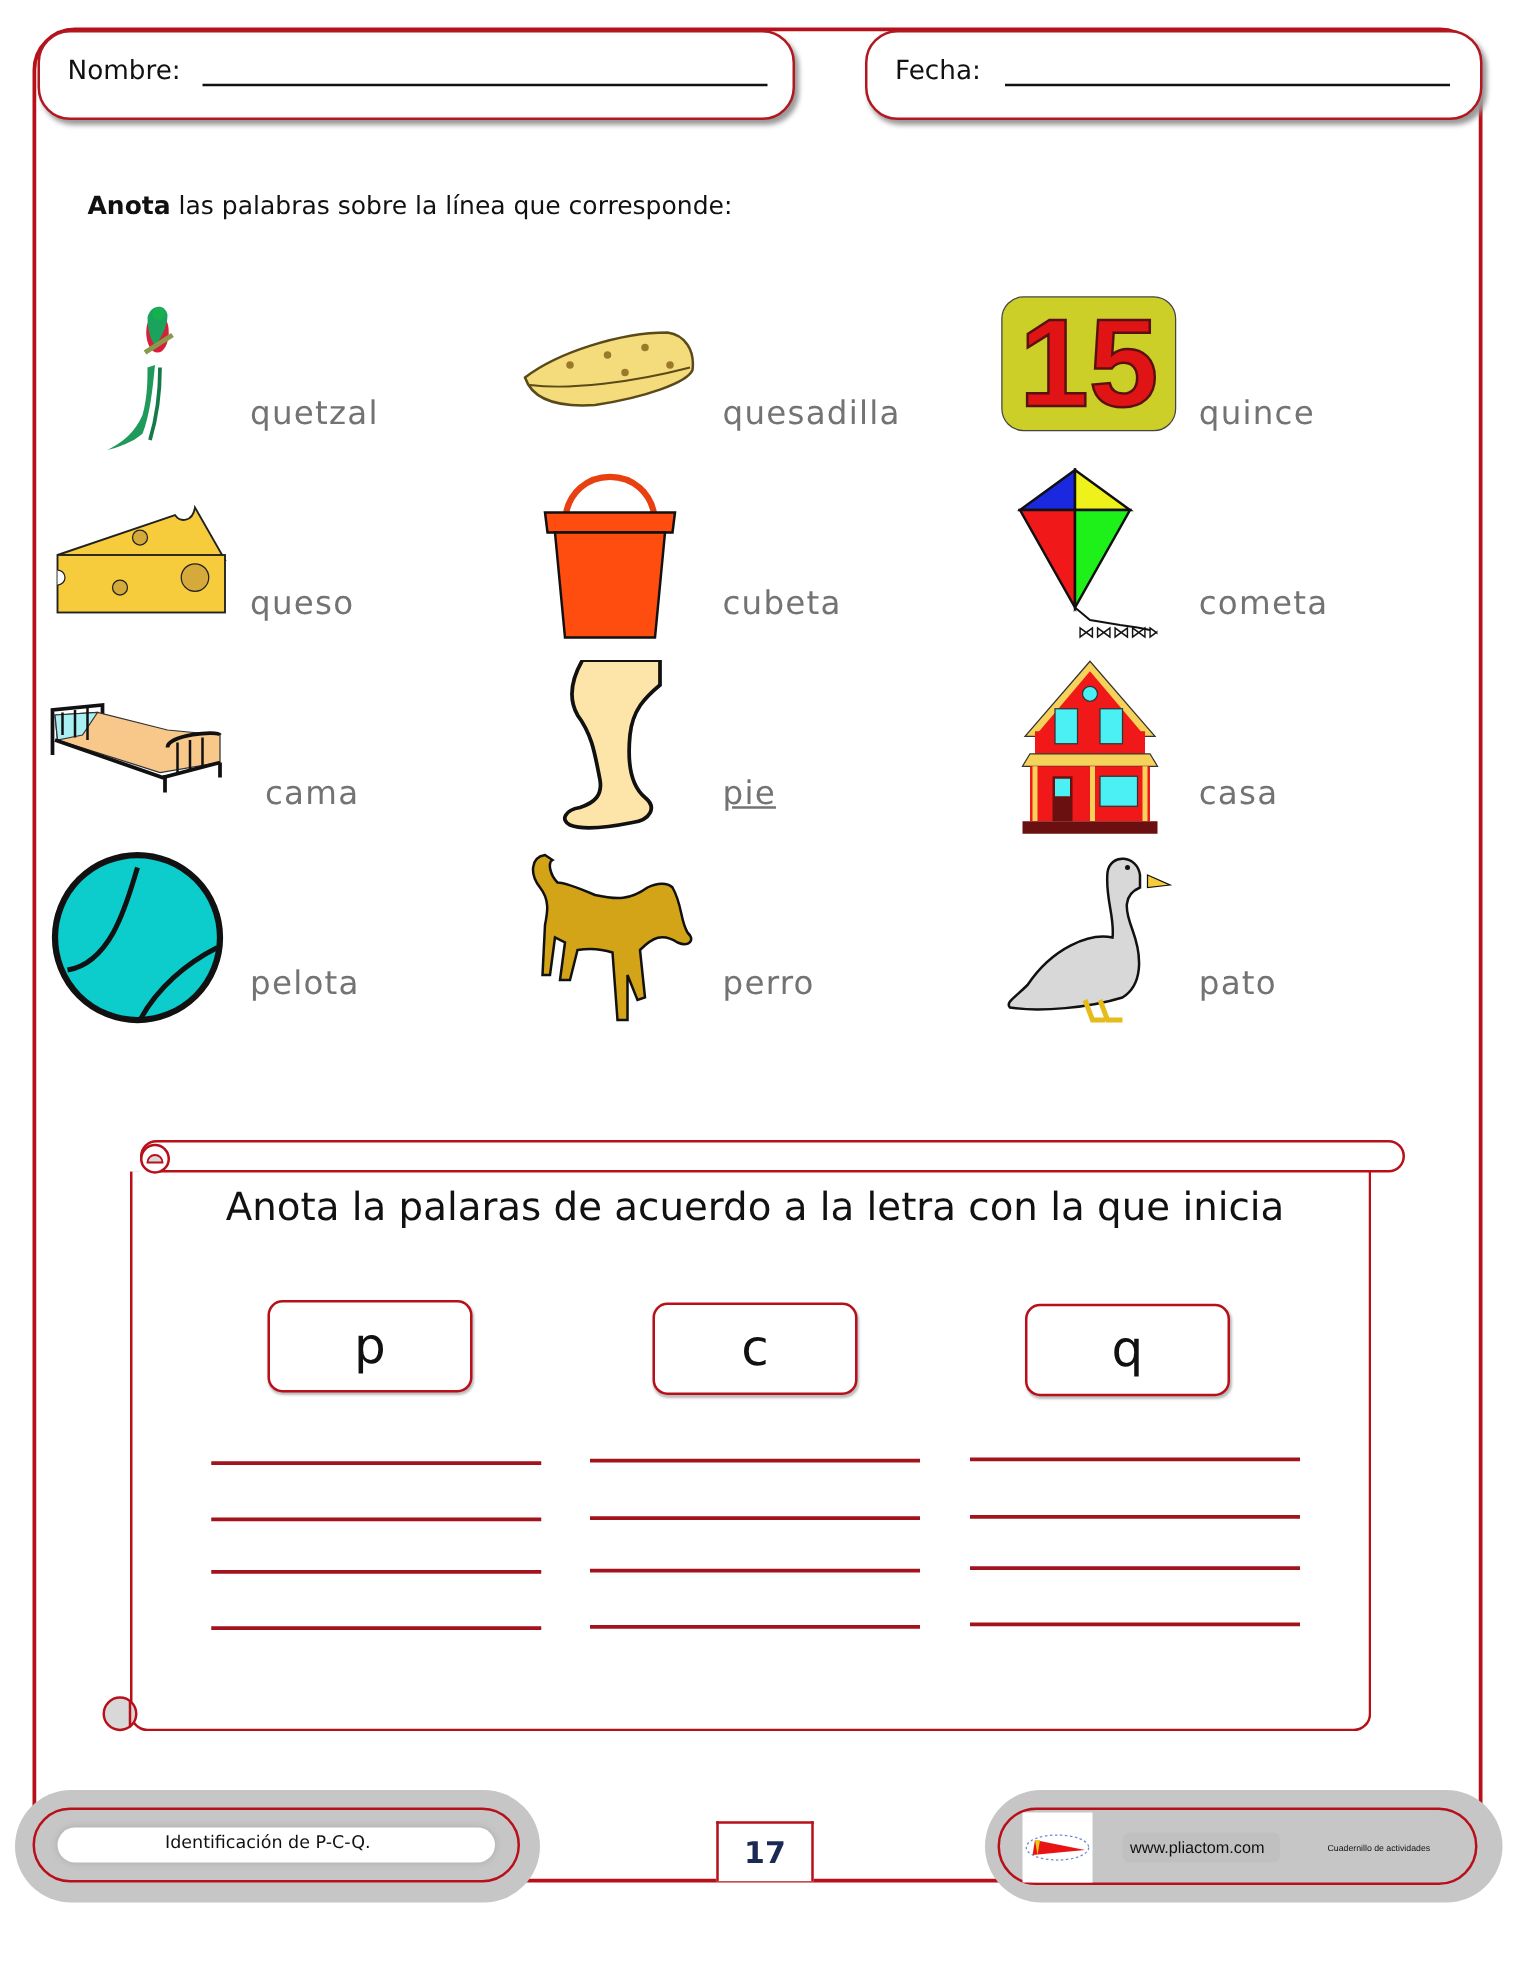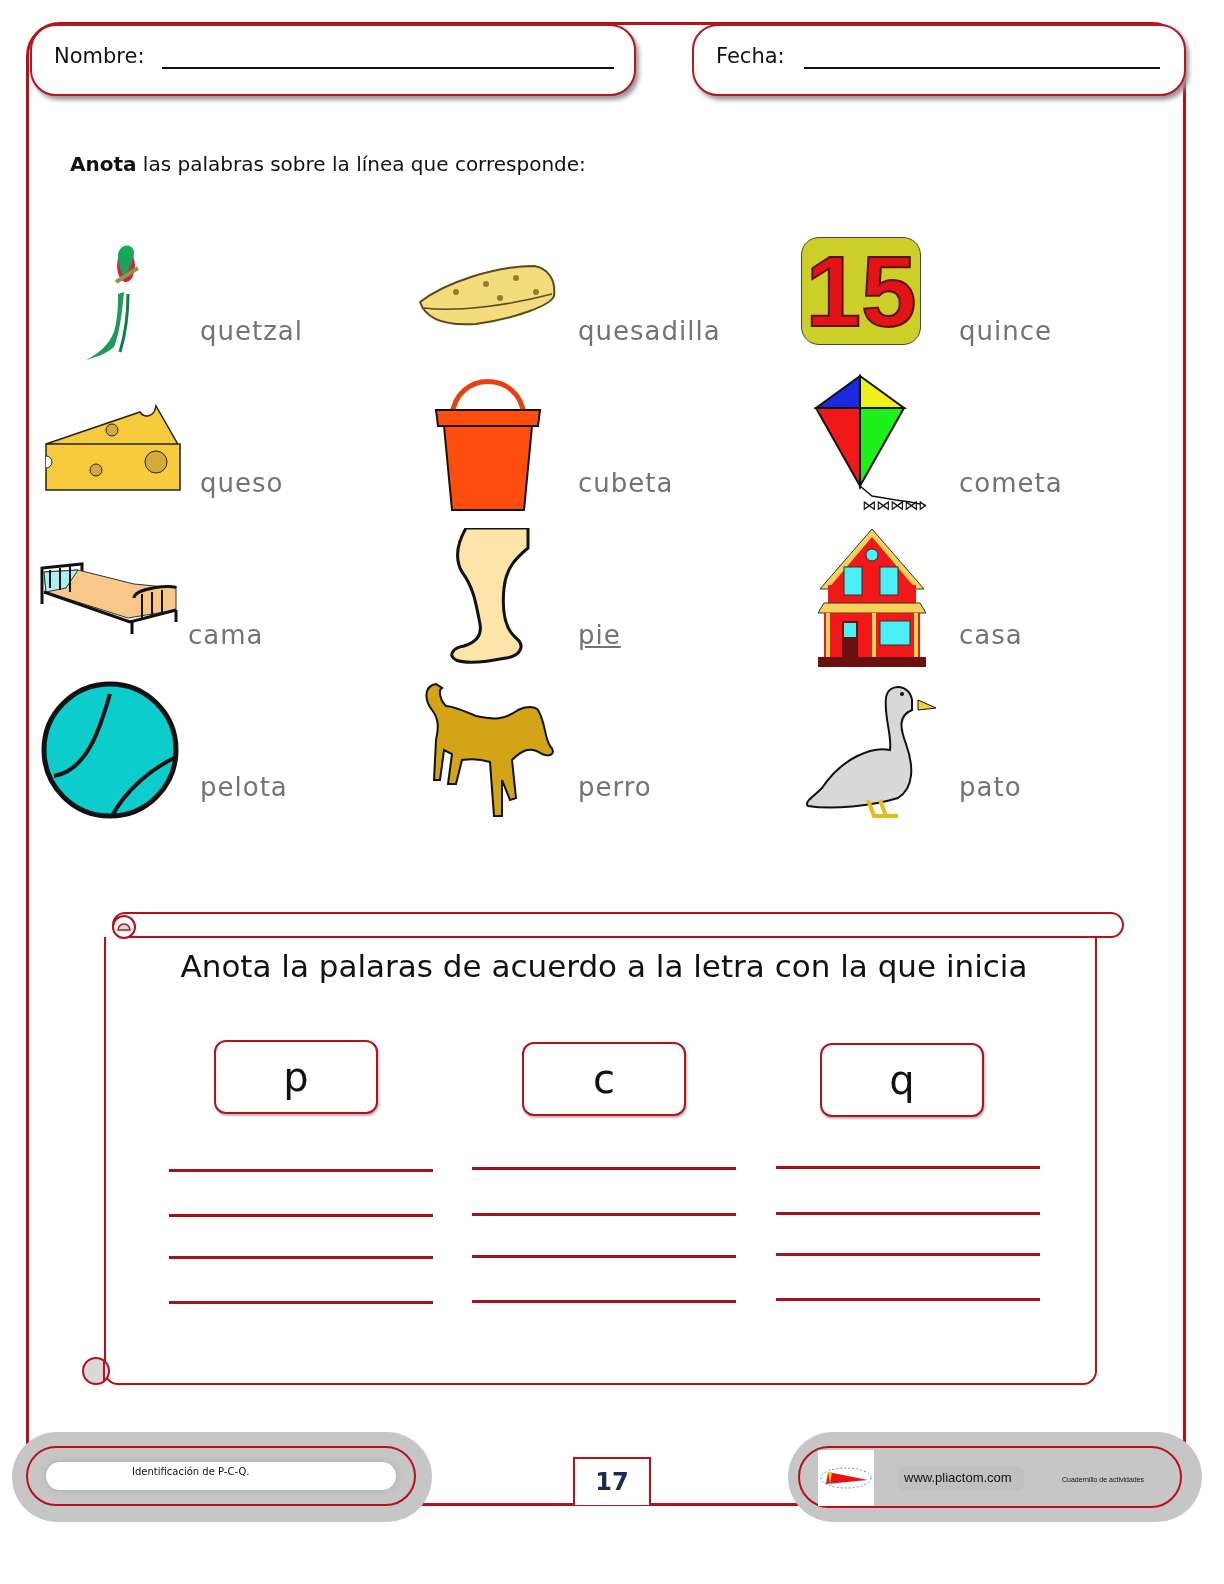--- a/index.html
+++ b/index.html
@@ -51,21 +51,21 @@
   <path d="M4 40 C30 20 80 4 118 4 C132 6 140 18 138 34 C134 44 100 56 60 62 C30 64 10 58 4 40Z" fill="#f4dc7c" stroke="#5a4a1a" stroke-width="2"></path>
   <path d="M8 46 C40 50 90 44 136 32" stroke="#5a4a1a" stroke-width="1.5" fill="none"></path>
   <circle cx="40" cy="30" r="3" fill="#9a7a2a"></circle>
     <circle cx="70" cy="22" r="3" fill="#9a7a2a"></circle>
     <circle cx="100" cy="16" r="3" fill="#9a7a2a"></circle>
     <circle cx="120" cy="30" r="3" fill="#9a7a2a"></circle>
     <circle cx="84" cy="36" r="3" fill="#9a7a2a"></circle>
 </svg>
 <span class="abs word" style="left:578px;top:316px;">quesadilla</span>
 
-<div class="abs" style="left:801px;top:237px;width:120px;height:108px;background:#cbcf28;border:1px solid #444;border-radius:18px;box-sizing:border-box;display:flex;align-items:center;justify-content:center;">
+<div class="abs" style="left:801px;top:237px;width:140px;height:108px;background:#cbcf28;border:1px solid #444;border-radius:18px;box-sizing:border-box;display:flex;align-items:center;justify-content:center;">
   <span style="font-family:'Liberation Sans',sans-serif;font-weight:bold;font-size:100px;color:#e01414;-webkit-text-stroke:2px #5a1010;line-height:1;">15</span>
 </div>
 <span class="abs word" style="left:959px;top:316px;">quince</span>
 
 <svg class="abs" style="left:44px;top:402px;" width="138" height="90" viewBox="0 0 138 90">
   <path d="M2 42 L96 10 C100 16 110 16 112 4 L136 46 Z" fill="#f6cc3c" stroke="#222" stroke-width="1.5"></path>
   <rect x="2" y="42" width="134" height="46" fill="#f6cc3c" stroke="#222" stroke-width="1.5"></rect>
   <circle cx="68" cy="28" r="6" fill="#d6aa3a" stroke="#222"></circle>
   <circle cx="52" cy="68" r="6" fill="#d6aa3a" stroke="#222"></circle>
   <circle cx="112" cy="60" r="11" fill="#d6aa3a" stroke="#222"></circle>
@@ -92,21 +92,21 @@
 
 <svg class="abs" style="left:38px;top:558px;" width="142" height="80" viewBox="0 0 142 80">
   <path d="M4 46 L4 10 L44 6 L44 20" stroke="#111" stroke-width="3" fill="none"></path>
   <path d="M6 14 L40 12 L96 26 L138 30 L138 52 L90 60 L8 34 Z" fill="#f8c88a" stroke="#333" stroke-width="1"></path>
   <path d="M6 14 L40 12 L28 30 L8 34 Z" fill="#a8f0f4" stroke="#333" stroke-width="1"></path>
   <path d="M6 34 L92 64 L138 52" stroke="#111" stroke-width="3" fill="none"></path>
   <path d="M94 62 L94 76 M138 52 L138 64 M96 40 C96 30 136 26 138 30" stroke="#111" stroke-width="3" fill="none"></path>
   <path d="M104 36 L104 60 M114 34 L114 58 M124 32 L124 56" stroke="#111" stroke-width="2"></path>
   <path d="M12 12 L12 30 M22 10 L22 32 M32 8 L32 34" stroke="#111" stroke-width="2"></path>
 </svg>
-<span class="abs word" style="left:188px;top:620px;">cama</span>
+<span class="abs word" style="left:212px;top:620px;">cama</span>
 
 <svg class="abs" style="left:446px;top:528px;" width="84" height="138" viewBox="0 0 84 138">
   <path d="M20 0 L82 0 L82 20 C70 30 60 40 58 60 C56 80 58 100 70 110 C80 118 74 128 60 130 C40 134 20 136 10 132 C2 128 6 120 18 118 C30 114 36 108 34 96 C30 76 28 60 16 44 C8 30 12 14 20 0 Z" fill="#fde4a8" stroke="#111" stroke-width="3"></path>
 </svg>
 <span class="abs word" style="left:578px;top:620px;text-decoration:underline;">pie</span>
 
 <svg class="abs" style="left:816px;top:527px;" width="112" height="142" viewBox="0 0 112 142">
   <polygon points="56,2 4,62 108,62" fill="#f6d25a" stroke="#333" stroke-width="1"></polygon>
   <polygon points="56,10 12,62 100,62" fill="#f01818"></polygon>
   <rect x="12" y="58" width="88" height="22" fill="#f01818"></rect>
@@ -178,21 +178,21 @@
 <div class="abs wline" style="left:472px;top:1300px;"></div>
 
 <div class="abs wline" style="left:776px;top:1166px;"></div>
 <div class="abs wline" style="left:776px;top:1212px;"></div>
 <div class="abs wline" style="left:776px;top:1253px;"></div>
 <div class="abs wline" style="left:776px;top:1298px;"></div>
 
 <div class="abs pill-outer" style="left:12px;top:1432px;width:420px;height:90px;">
   <div class="abs pill-inner" style="left:14px;top:14px;width:390px;height:60px;">
     <div class="abs" style="left:18px;top:14px;width:350px;height:28px;background:#fff;border-radius:14px;box-shadow:0 0 6px #aaa;"></div>
-    <span class="abs" style="left:104px;top:18px;font-size:10px;color:#111;">Identificación de P-C-Q.</span>
+    <span class="abs" style="left:104px;top:18px;font-size:14px;color:#111;">Identificación de P-C-Q.</span>
   </div>
 </div>
 
 <div class="abs pagenum">
     <span>17</span>
   </div>
 
 <div class="abs pill-outer" style="left:788px;top:1432px;width:414px;height:90px;">
   <div class="abs pill-inner" style="left:10px;top:14px;width:384px;height:62px;">
     <div class="abs" style="left:18px;top:2px;width:56px;height:56px;background:#fff;">

